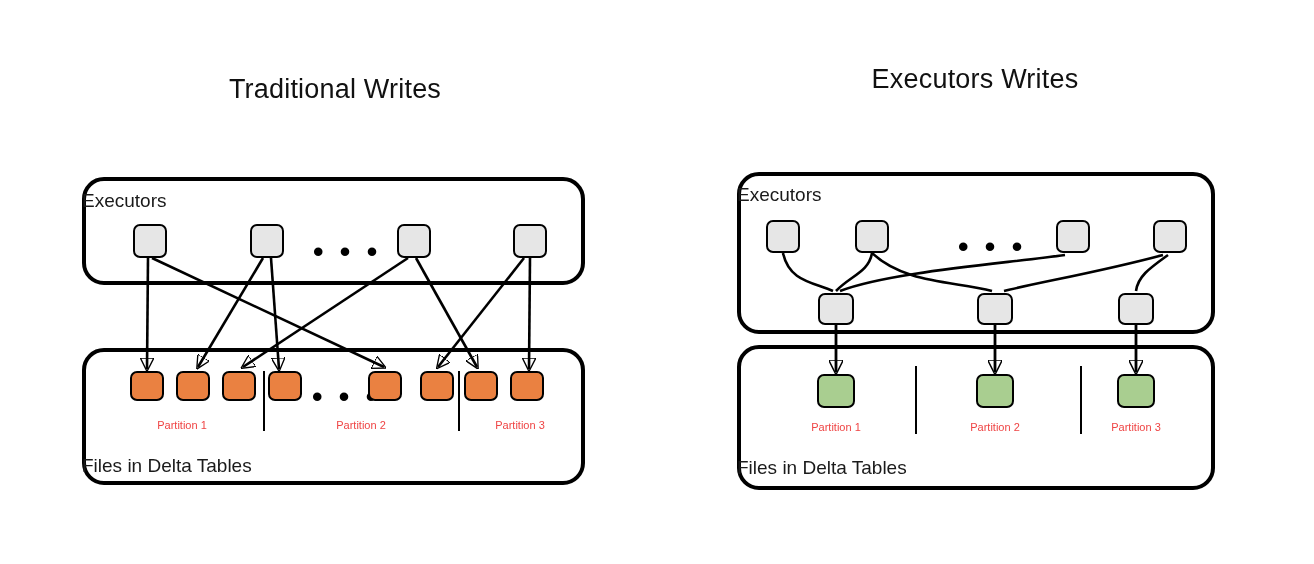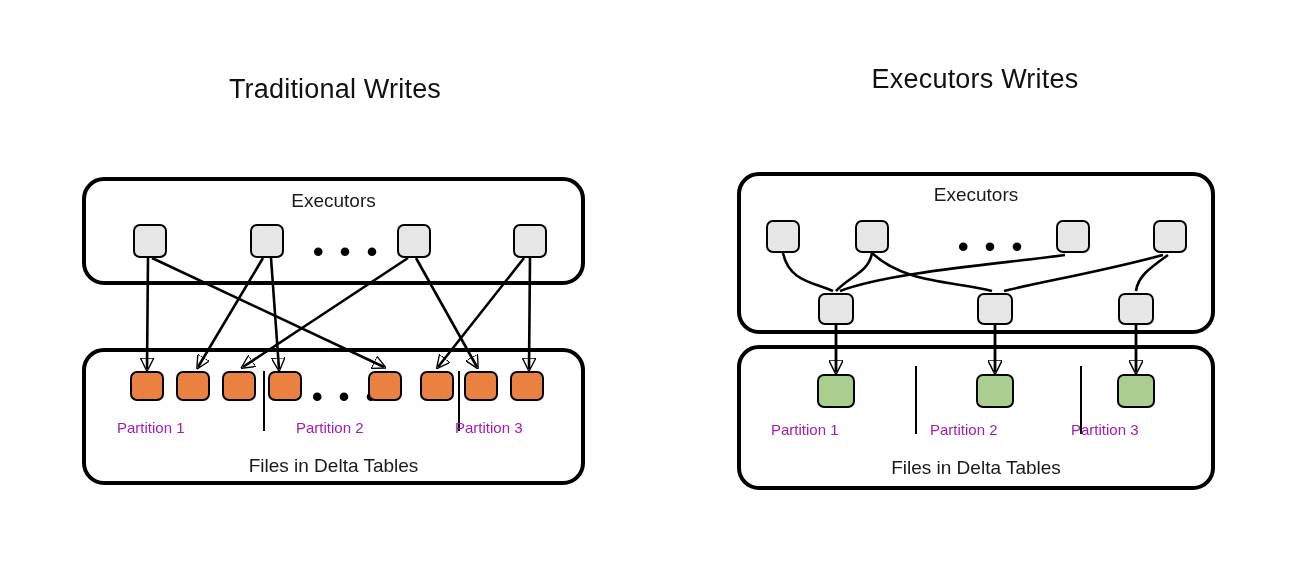--- a/index.html
+++ b/index.html
@@ -35,21 +35,20 @@
 
   .group-box {
     position: absolute;
     border: 4px solid #000000;
     border-radius: 22px;
     background: #ffffff;
     box-sizing: border-box;
   }
   .group-label {
     position: absolute;
-    text-align: center;
     font-size: 19px;
     white-space: nowrap;
     color: #1a1a1a;
   }
   .node {
     position: absolute;
     box-sizing: border-box;
     border: 2.5px solid #000000;
     border-radius: 7px;
   }
@@ -61,24 +60,24 @@
     position: absolute;
     font-size: 30px;
     line-height: 10px;
     letter-spacing: 4px;
     font-weight: 700;
     color: #000000;
     white-space: nowrap;
   }
   .part-label {
     position: absolute;
-    font-size: 15px;
-    text-align: left;
+    font-size: 11px;
+    text-align: center;
     white-space: nowrap;
-    color: #a21caf;
+    color: #ef4444;
   }
   .divider {
     position: absolute;
     width: 0;
     border-left: 2.5px solid #000000;
   }
   svg.edges {
     position: absolute;
     left: 0; top: 0;
     width: 1314px;

